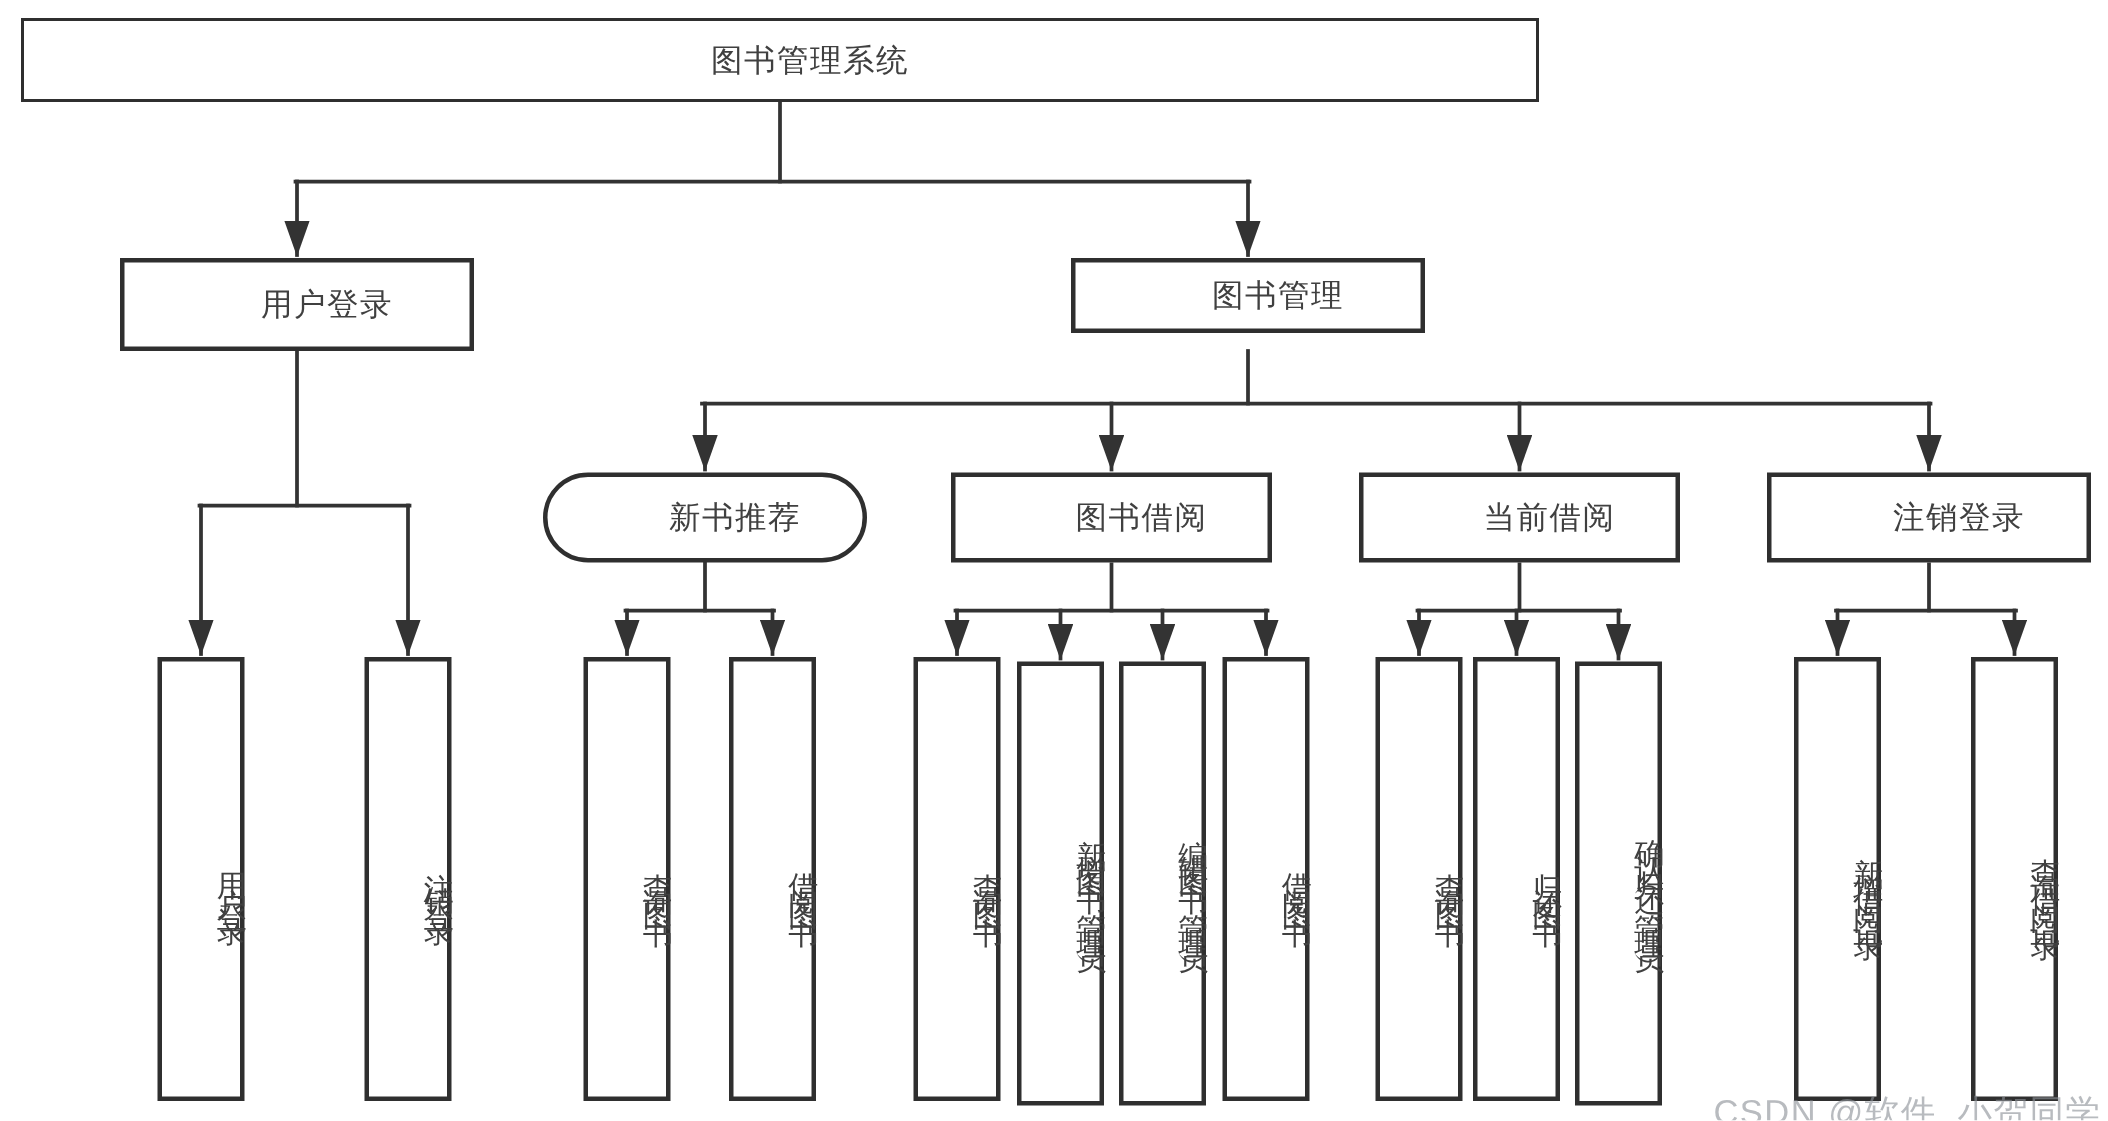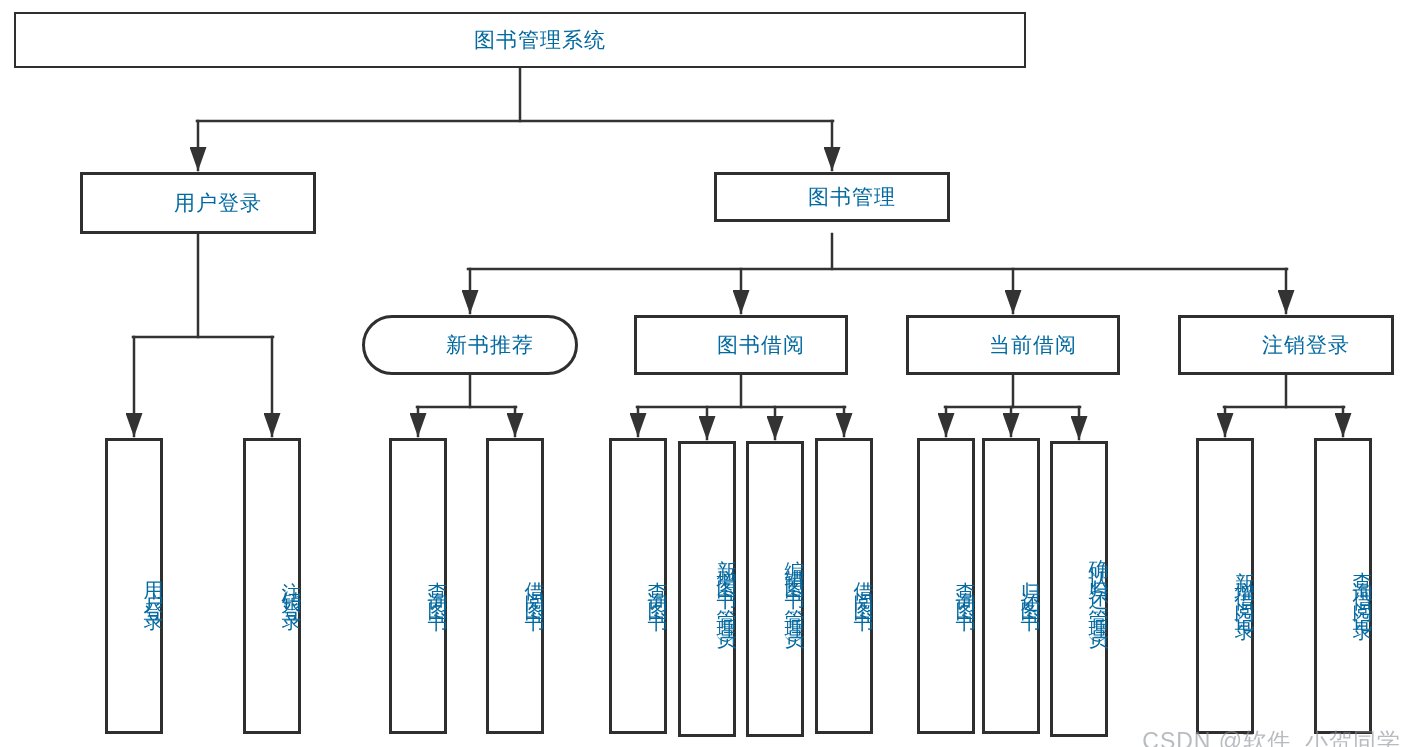--- a/index.html
+++ b/index.html
@@ -23,21 +23,21 @@
   }
   .node {
     position: absolute;
     box-sizing: border-box;
     background: #ffffff;
     border: 3px solid #2f2f2f;
     display: flex;
     align-items: center;
     justify-content: center;
     z-index: 2;
-    color: #0369a1;
+    color: #404040;
     font-size: 21px;
     letter-spacing: 1px;
     padding-left: 40px;
   }
   .node.root {
     border-width: 2px;
     font-size: 21px;
   }
   .leaf {
     width: 58px;

